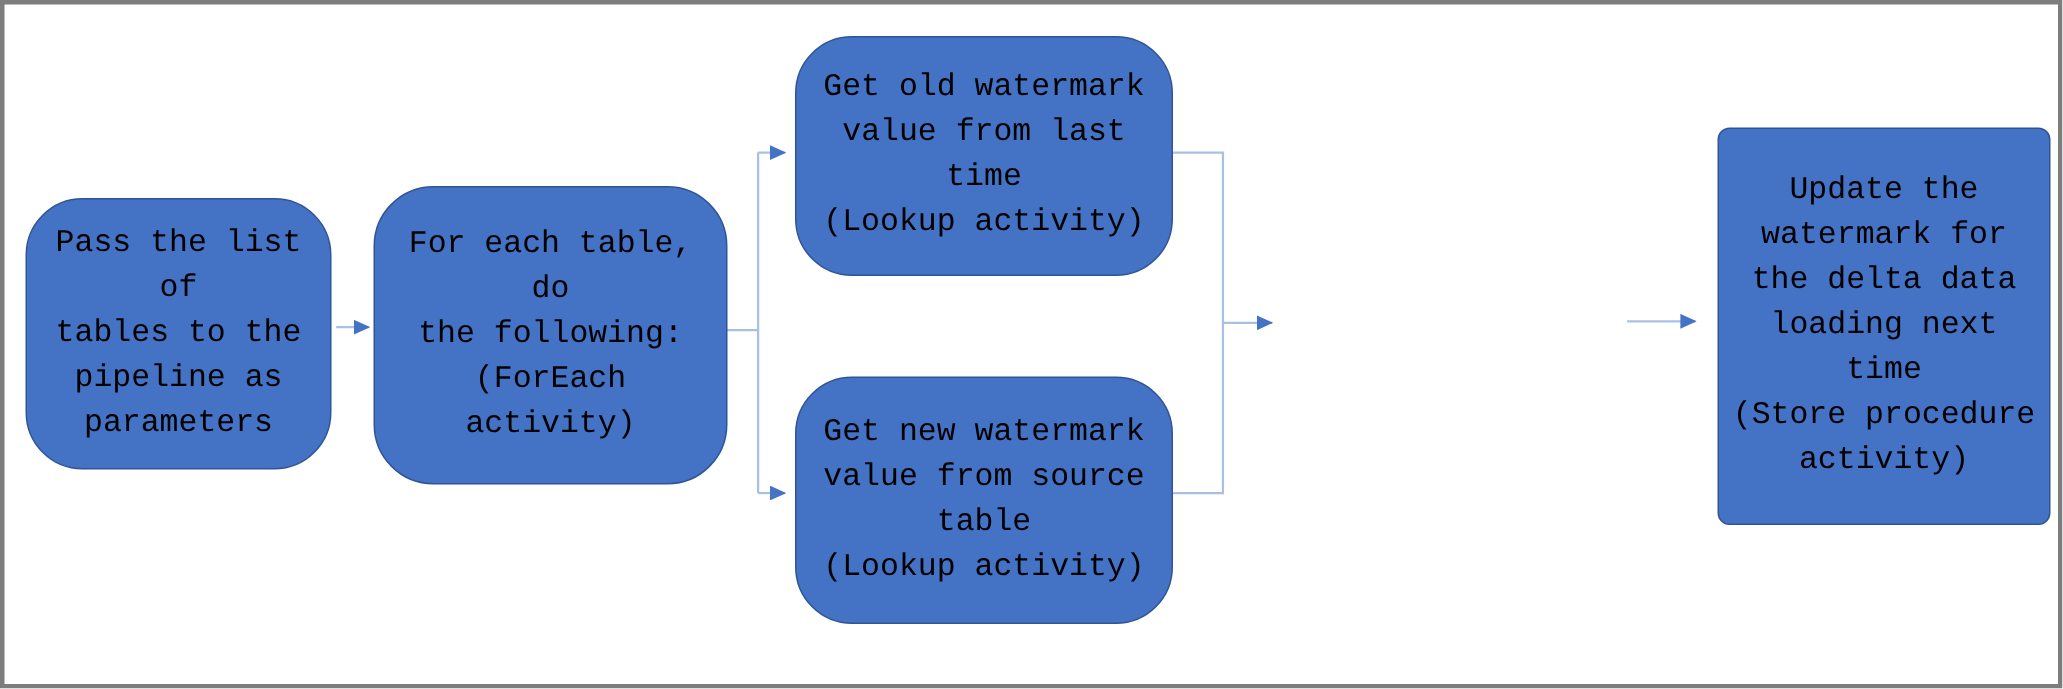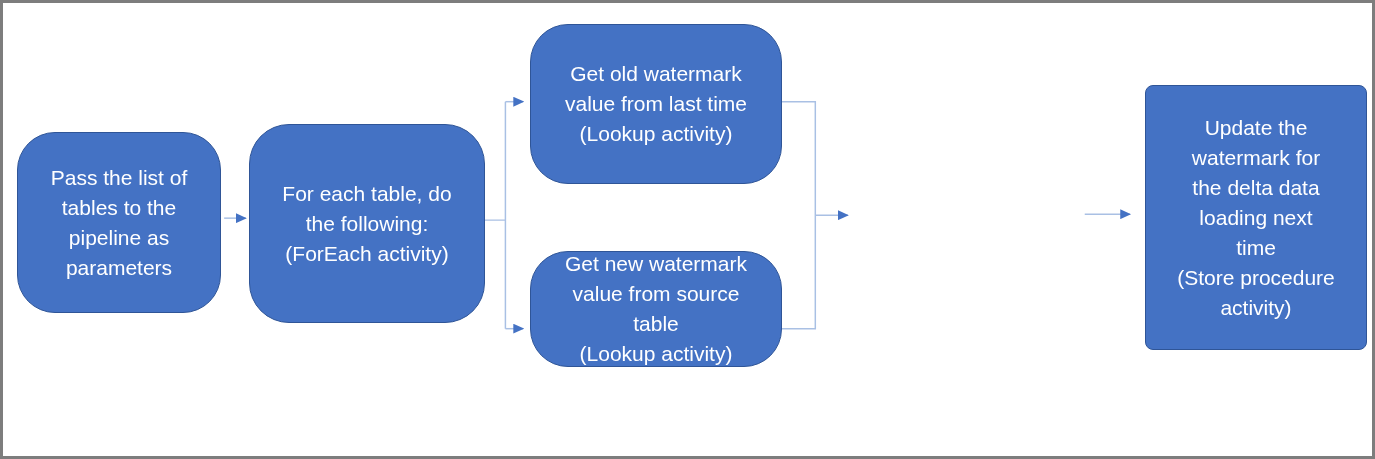--- a/index.html
+++ b/index.html
@@ -22,38 +22,39 @@
     left: 0;
     top: 0;
     width: 100%;
     height: 100%;
     pointer-events: none;
   }
   .node {
     position: absolute;
     background: #4472c4;
     border: 1.5px solid #2f5597;
-    color: #ffffff;
+    color: #000000;
     display: flex;
     align-items: center;
     justify-content: center;
     text-align: center;
     box-sizing: border-box;
+    font-family: Liberation Mono, monospace;
   }
   .node-text {
     white-space: pre-line;
     font-size: 21px;
     line-height: 30px;
     padding: 0 6px;
   }
   
   .n1 { left: 14px;   top: 129px; width: 204px; height: 181px; border-radius: 38px; }
   .n2 { left: 246px;  top: 121px; width: 236px; height: 199px; border-radius: 40px; }
   .n3 { left: 527px;  top: 21px;  width: 252px; height: 160px; border-radius: 38px; }
-  .n4 { left: 527px;  top: 248px; width: 252px; height: 116px; border-radius: 38px; }
+  .n4 { left: 527px;  top: 248px; width: 252px; height: 165px; border-radius: 38px; }
   .n5 { left: 856px;  top: 85px;  width: 234px; height: 263px; border-radius: 44px; }
   .n6 { left: 1142px; top: 82px;  width: 222px; height: 265px; border-radius: 8px; }
 </style>
 </head>
 <body>
 
 <div class="canvas">
 
   <svg class="connectors" viewBox="0 0 1375 459" xmlns="http://www.w3.org/2000/svg">
     <defs>

